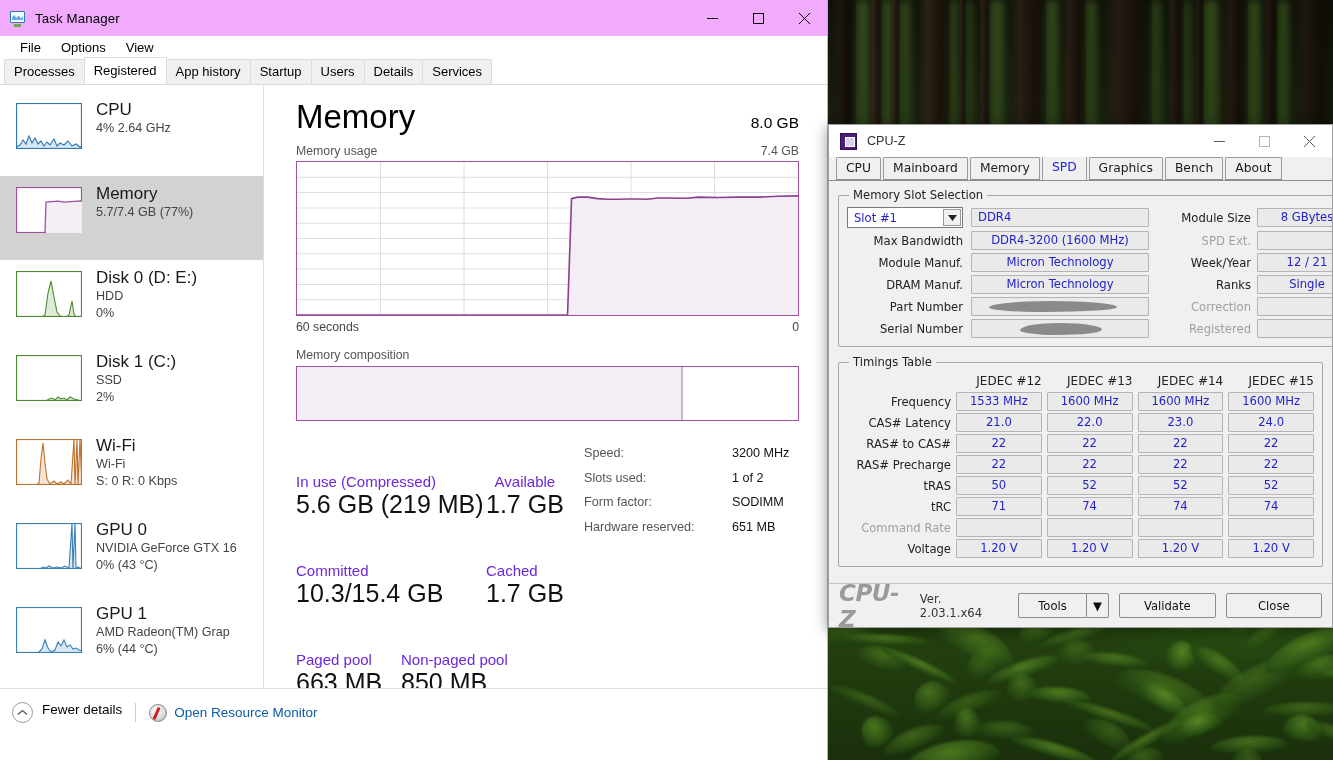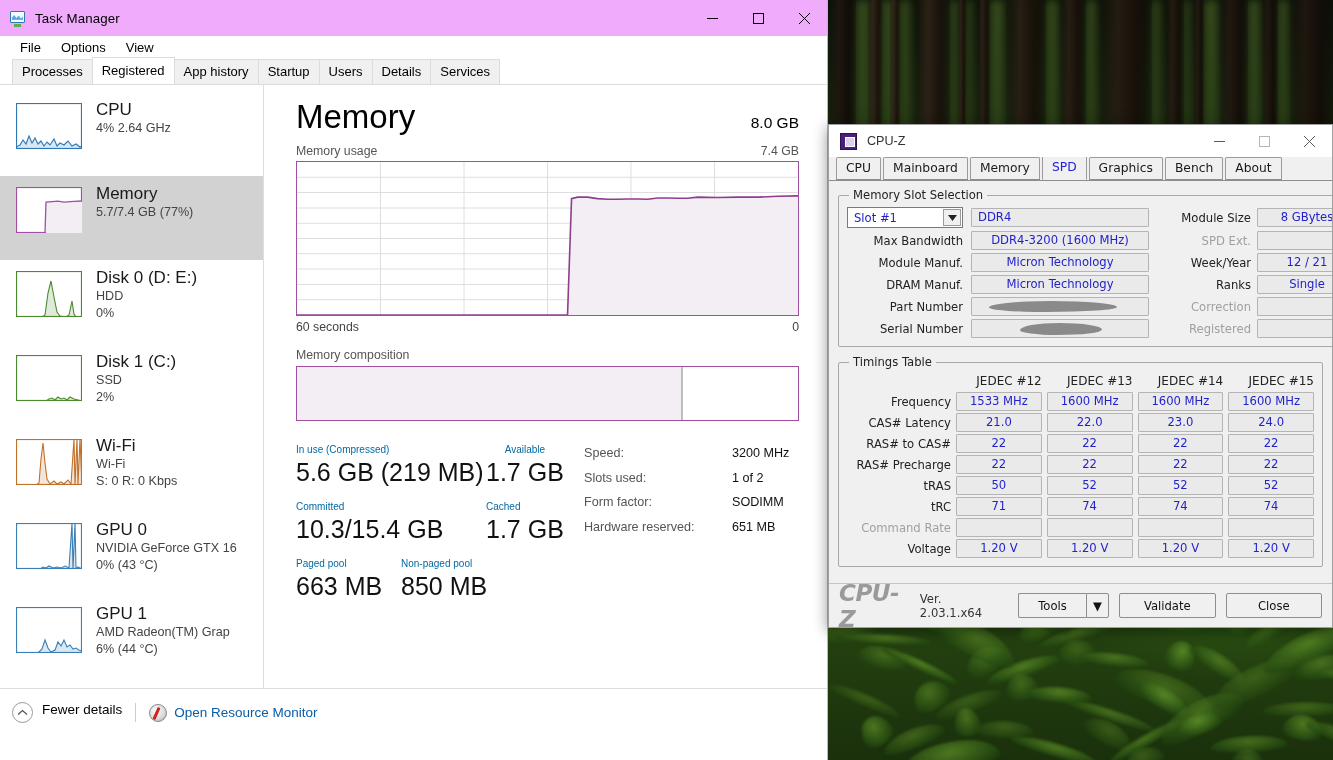--- a/index.html
+++ b/index.html
@@ -93,21 +93,21 @@
   .tm-winbtn svg { display: block; }
 
   .tm-menubar {
     height: 23px; display: flex; align-items: center; padding-left: 10px;
     font-size: 13px; color: #000; background: #fff;
   }
   .tm-menu-item { padding: 0 10px; line-height: 23px; }
 
   .tm-tabs {
     display: flex; align-items: flex-start; height: 26px;
-    padding-left: 12px; background: #fff;
+    padding-left: 4px; background: #fff;
     border-bottom: 1px solid #dcdcdc;
     position: relative;
   }
   .tm-tab {
     font-size: 13px; color: #000;
     padding: 3px 9px 4px 9px;
     background: #f0f0f0;
     border: 1px solid #dcdcdc;
     border-bottom: none;
     margin-right: -1px;
@@ -175,21 +175,21 @@
     position: absolute; left: 0; top: 0; bottom: 0;
     background: #f3eef4; border-right: 2px solid #c0bdc2;
   }
 
   .stats {
     display: flex; margin-top: 20px;
   }
   .stats-left { width: 280px; flex: none; }
   .stat-row { display: flex; margin-bottom: 11px; }
   .stat-cell { }
-  .stat-cap { font-size: 10px; color: #0369a1; line-height: 17px; }
+  .stat-cap { font-size: 15px; color: #6d28d9; line-height: 17px; margin-top: 32px; }
   .stat-val { font-size: 25px; color: #111; line-height: 29px; white-space: nowrap; }
 
   .stats-right { padding-left: 8px; flex: 1; }
   .kv { display: flex; font-size: 12.6px; color: #555; line-height: 24.5px; }
   .kv .k { width: 148px; flex: none; }
   .kv .v { color: #111; }
 
   .tm-footer {
     height: 48px; border-top: 1px solid #dedede;
     display: flex; align-items: center; padding-left: 12px;

